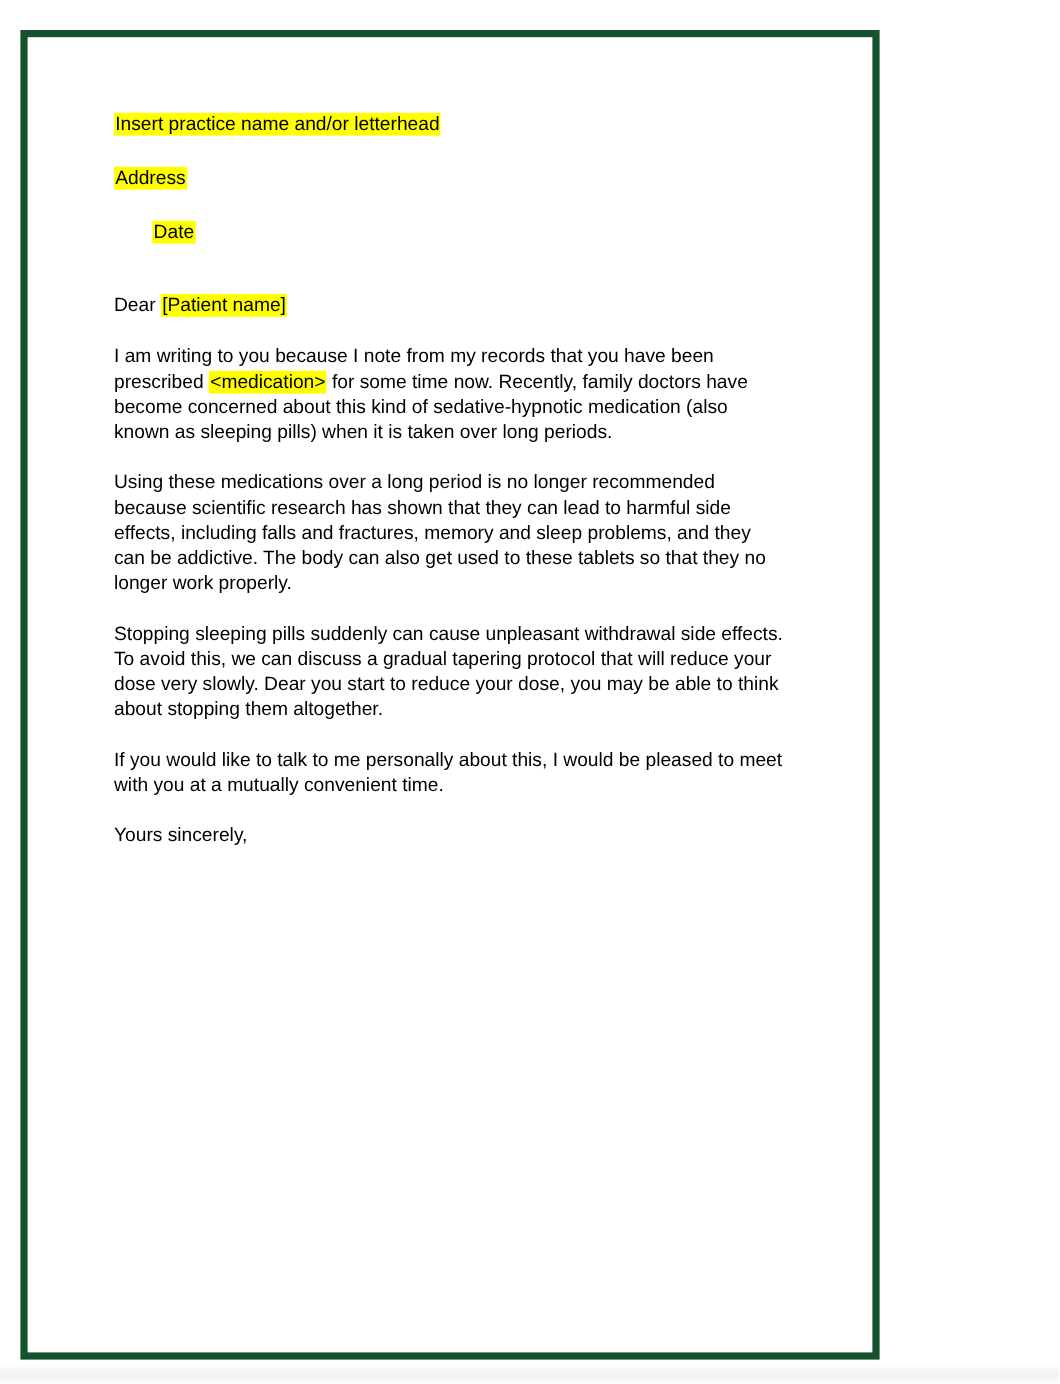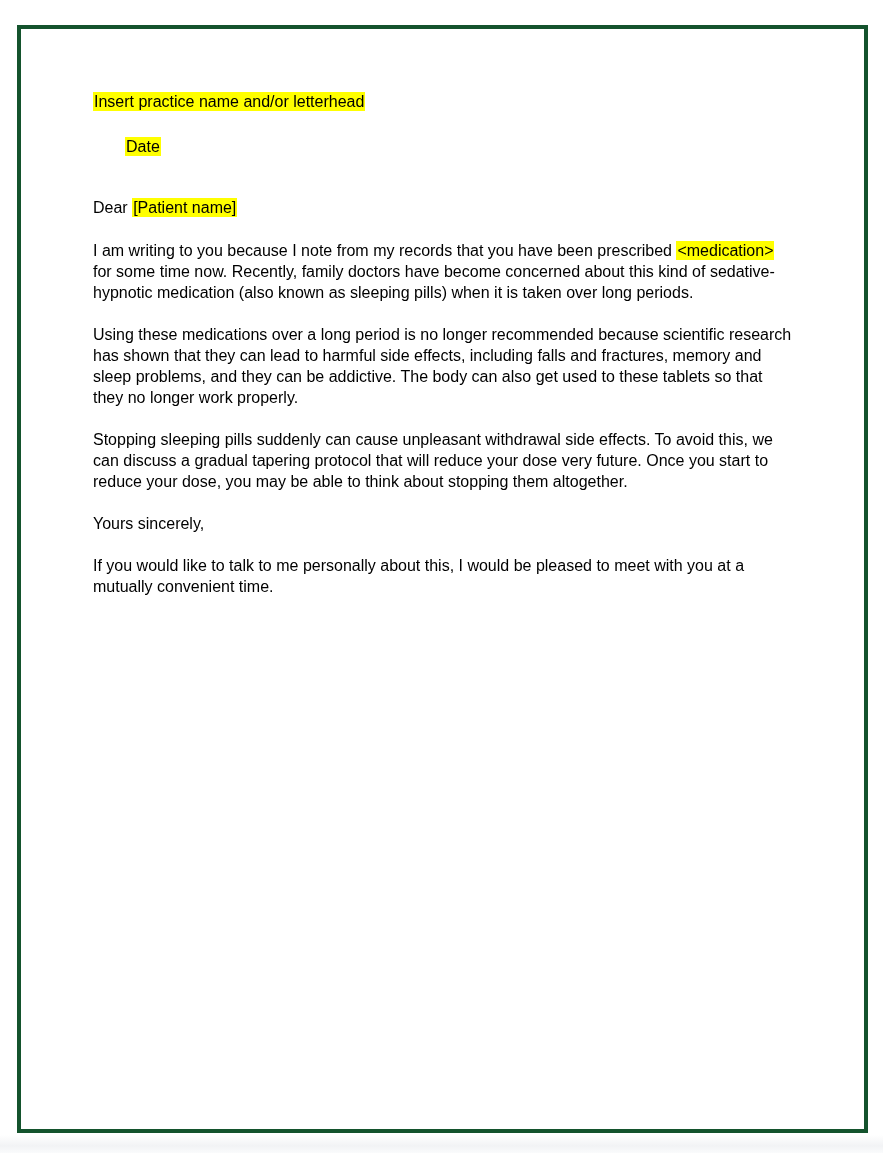--- a/index.html
+++ b/index.html
@@ -12,23 +12,23 @@
     width: 883px;
     height: 1153px;
     position: relative;
     font-family: "Liberation Sans", "DejaVu Sans", sans-serif;
     color: #000000;
   }
   .page {
     position: absolute;
     left: 17px;
     top: 25px;
-    width: 851px;
+    width: 716px;
     height: 1108px;
-    border: 4px solid #14532d;
+    border: 6px solid #14532d;
     background: #ffffff;
     padding: 62px 72px 0 72px;
     overflow: hidden;
   }
   .page p {
     margin: 0 0 21px 0;
     font-size: 16px;
     line-height: 21px;
   }
   .page p.hline { margin-bottom: 24px; }
@@ -48,32 +48,33 @@
     background: linear-gradient(to bottom, #ffffff 0%, #f2f3f5 60%, #fafbfc 100%);
   }
 </style>
 </head>
 <body>
 
 <div class="page">
 
   <p class="hline"><mark class="hl" style="background: rgb(255, 255, 0); color: rgb(0, 0, 0);">Insert practice name and/or letterhead</mark></p>
 
+  <p class="hline"><mark class="hl" style="background: rgb(255, 255, 0); color: rgb(0, 0, 0);">Address</mark></p>
 
   <p class="hline date-line"><mark class="hl" style="background: rgb(255, 255, 0); color: rgb(0, 0, 0);">Date</mark></p>
 
   <p class="salutation"><span>Dear </span><mark class="hl" style="background: rgb(255, 255, 0); color: rgb(0, 0, 0);">[Patient name]</mark></p>
 
   <p><span>I am writing to you because I note from my records that you have been prescribed </span><mark class="hl" style="background: rgb(255, 255, 0); color: rgb(0, 0, 0); text-align: right;">&lt;medication&gt;</mark><span> for some time now. Recently, family doctors have become concerned about this kind of sedative-hypnotic medication (also known as sleeping pills) when it is taken over long periods.</span></p>
 
   <p>Using these medications over a long period is no longer recommended because scientific research has shown that they can lead to harmful side effects, including falls and fractures, memory and sleep problems, and they can be addictive. The body can also get used to these tablets so that they no longer work properly.</p>
 
 
-  <p>Stopping sleeping pills suddenly can cause unpleasant withdrawal side effects. To avoid this, we can discuss a gradual tapering protocol that will reduce your dose very future. Once you start to reduce your dose, you may be able to think about stopping them altogether.</p>
+  <p>Stopping sleeping pills suddenly can cause unpleasant withdrawal side effects. To avoid this, we can discuss a gradual tapering protocol that will reduce your dose very slowly. Dear you start to reduce your dose, you may be able to think about stopping them altogether.</p>
+
+  <p>If you would like to talk to me personally about this, I would be pleased to meet with you at a mutually convenient time.</p>
 
   <p>Yours sincerely,</p>
-
-  <p>If you would like to talk to me personally about this, I would be pleased to meet with you at a mutually convenient time.</p>
 
 
 </div>
 
 <div class="page-shadow"></div>
 
 </body></html>

